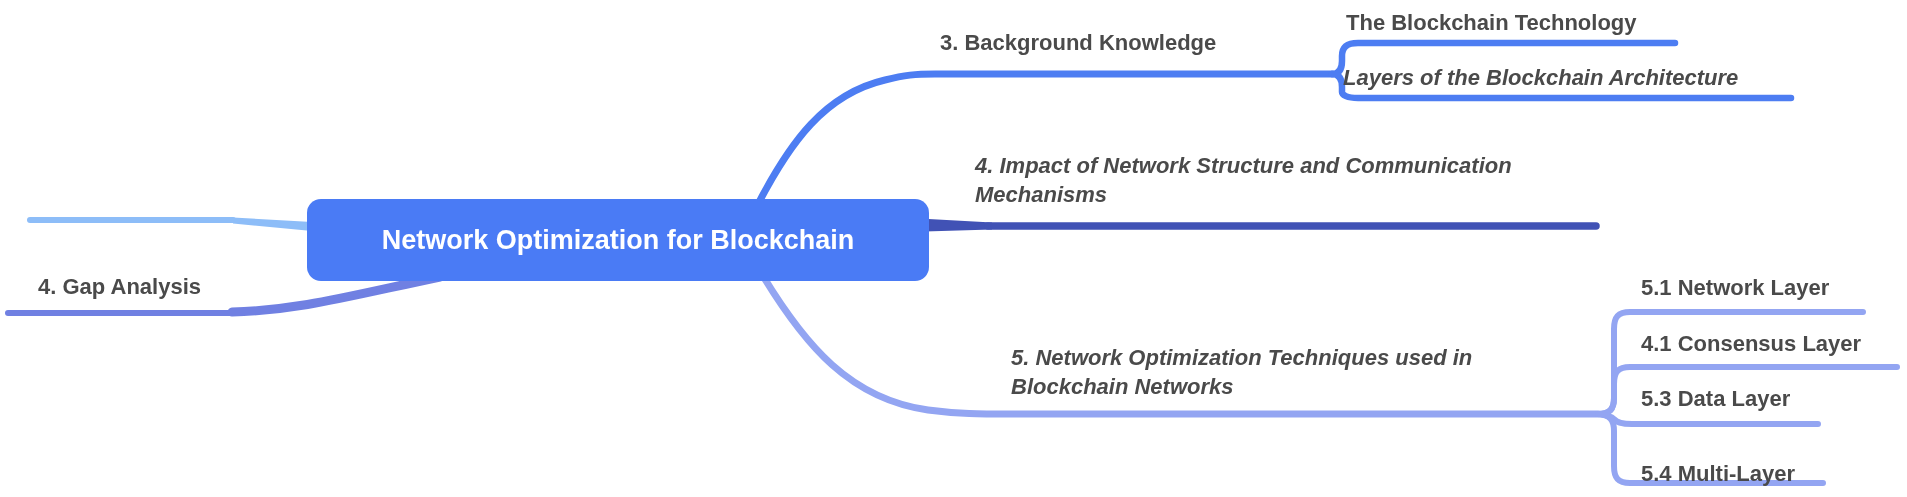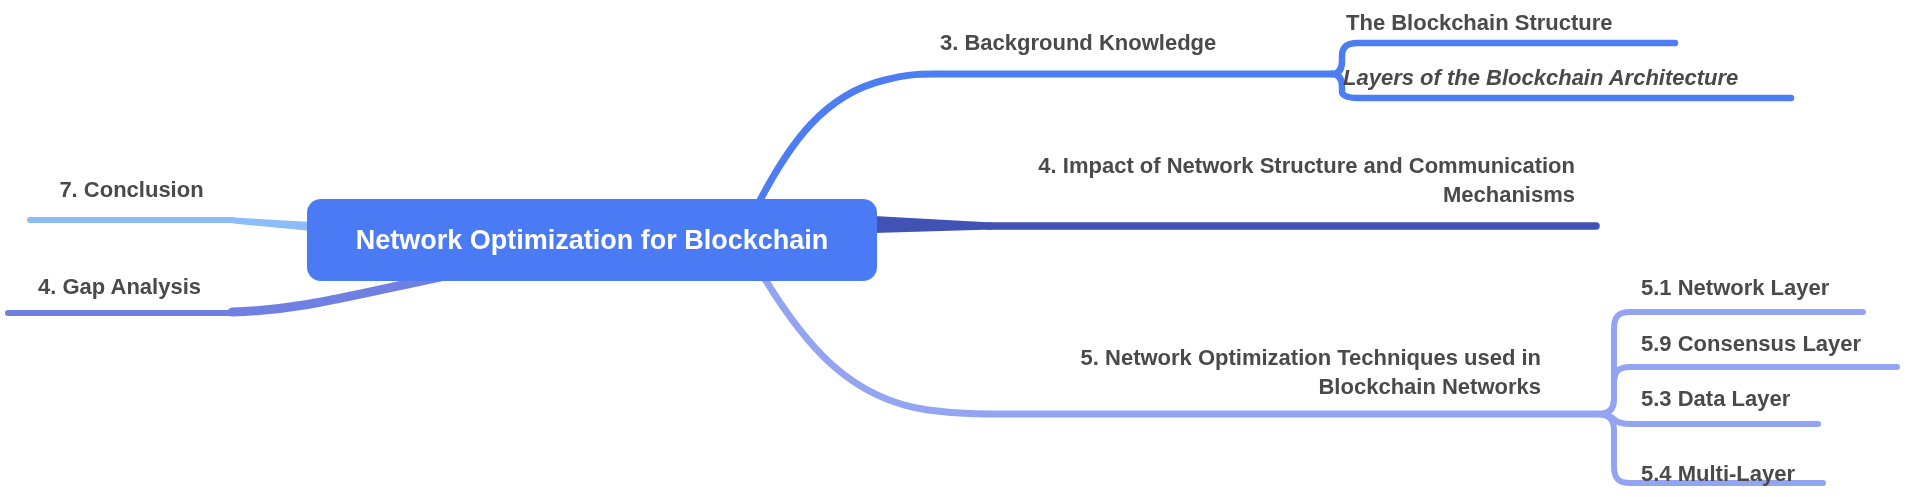--- a/index.html
+++ b/index.html
@@ -29,31 +29,32 @@
   .label {
     position: absolute;
     font-weight: bold;
     font-size: 22px;
     line-height: 27px;
     color: var(--color-label-text, #4a4a4a);
     white-space: nowrap;
   }
   .label.wrap {
     white-space: normal;
-    text-align: right;
+    text-align: left;
     line-height: 29px;
+    font-style: italic;
   }
   .label.center {
     text-align: center;
   }
   .root-node {
     position: absolute;
     left: 307px;
     top: 199px;
-    width: 570px;
+    width: 622px;
     height: 82px;
     background: var(--color-root-fill, #4a7bf5);
     border-radius: 14px;
     display: flex;
     align-items: center;
     justify-content: center;
   }
   .root-node .root-title {
     color: var(--color-root-text, #ffffff);
     font-weight: bold;
@@ -85,35 +86,34 @@
     <path d="M1598 414 C1610 414 1614 409 1614 398 L1614 329 C1614 317 1618 312 1630 312 L1863 312" style="stroke: var(--color-branch-5, #93a5f2); stroke-width: 6;"></path>
     <path d="M1598 414 C1610 414 1614 409 1614 398 L1614 384 C1614 372 1618 367 1630 367 L1897 367" style="stroke: var(--color-branch-5, #93a5f2); stroke-width: 6;"></path>
     <path d="M1598 414 C1608 415 1612 417 1614 419 C1616 422 1620 424 1632 424 L1818 424" style="stroke: var(--color-branch-5, #93a5f2); stroke-width: 6;"></path>
     <path d="M1598 414 C1610 415 1614 420 1614 431 L1614 466 C1614 478 1618 483 1630 483 L1823 483" style="stroke: var(--color-branch-5, #93a5f2); stroke-width: 6;"></path>
   </svg>
 
   <div class="root-node">
     <span class="root-title">Network Optimization for Blockchain</span>
   </div>
 
-  <div class="label center" style="left:30px; top:176px; width:203px;">7. Conclusion</div>
 
   <div class="label center" style="left:7px; top:273px; width:225px;">4. Gap Analysis</div>
 
   <div class="label" style="left:940px; top:29px;">3. Background Knowledge</div>
 
   <div class="label wrap" style="left:975px; top:151px; width:600px;">4. Impact of Network Structure and Communication Mechanisms</div>
 
   <div class="label wrap" style="left:1011px; top:343px; width:530px;">5. Network Optimization Techniques used in Blockchain Networks</div>
 
-  <div class="label" style="left:1346px; top:9px;">The Blockchain Structure</div>
+  <div class="label" style="left:1346px; top:9px;">The Blockchain Technology</div>
 
   <div class="label" style="left:1343px; top:64px;font-style:italic;">Layers of the Blockchain Architecture</div>
 
   <div class="label" style="left:1641px; top:274px;">5.1 Network Layer</div>
 
-  <div class="label" style="left:1641px; top:330px;">5.9 Consensus Layer</div>
+  <div class="label" style="left:1641px; top:330px;">4.1 Consensus Layer</div>
 
   <div class="label" style="left:1641px; top:385px;">5.3 Data Layer</div>
 
   <div class="label" style="left:1641px; top:460px;">5.4 Multi-Layer</div>
 
 </div>
 
 </body></html>

